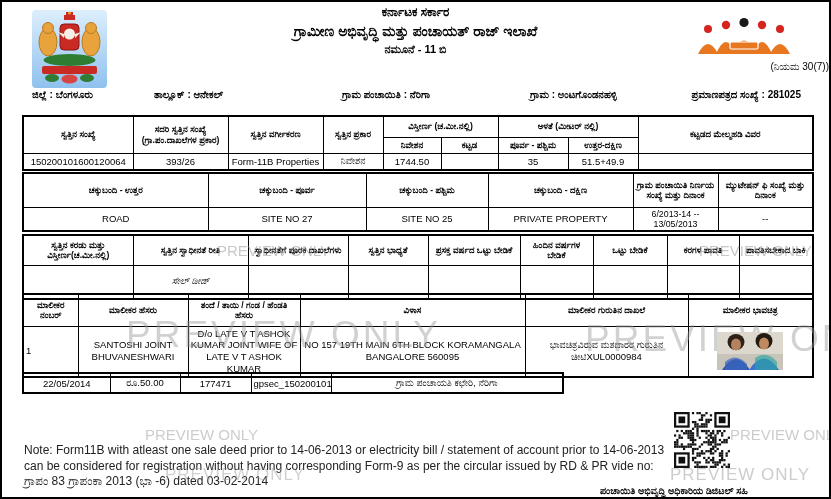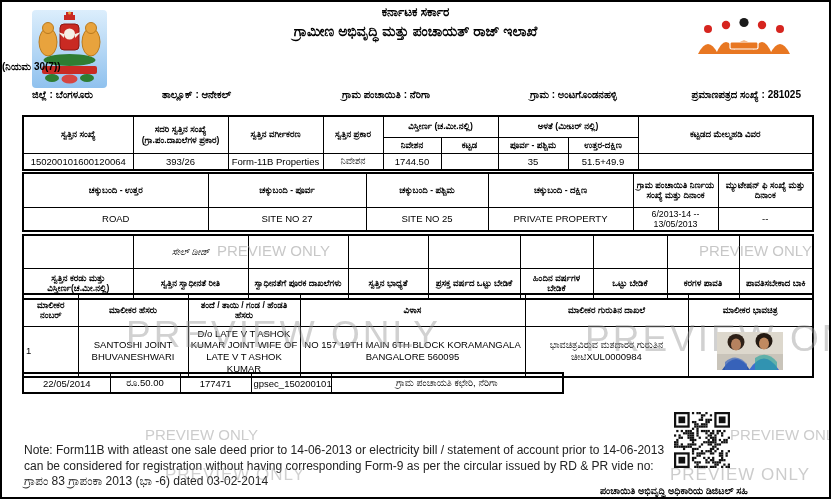--- a/index.html
+++ b/index.html
@@ -4,21 +4,21 @@
 <style>
   html,body{margin:0;padding:0;background:#fff;}
   .page{position:relative;width:831px;height:499px;background:#fff;box-sizing:border-box;
         border:2px solid #000;font-family:"Liberation Sans","DejaVu Sans",sans-serif;color:#000;overflow:hidden;}
   .abs{position:absolute;}
   .kn{font-family:"Liberation Sans","DejaVu Sans",sans-serif;}
   
   .gov-title{top:3px;left:0;right:0;text-align:center;font-size:12px;font-weight:bold;}
   .dept-title{top:21px;left:0;right:0;text-align:center;font-size:14px;font-weight:bold;}
   .form-no{top:41px;left:0;right:0;text-align:center;font-size:11px;font-weight:bold;}
-  .rule-ref{top:59px;left:0;right:0;text-align:left;font-size:10px;font-weight:bold;}
+  .rule-ref{top:59px;left:0;right:0;text-align:right;font-size:10px;font-weight:normal;}
   .emblem{top:8px;left:30px;width:75px;height:78px;}
   .prlogo{top:14px;left:686px;width:112px;text-align:center;}
   .prlogo .caption{font-family:"Liberation Serif","DejaVu Serif",serif;font-size:14px;color:#4a4a4a;margin-top:1px;}
   .cert-no{top:87px;right:28px;font-size:10px;font-weight:bold;}
   .info{top:87px;font-size:10px;font-weight:bold;}
   
   table.t{position:absolute;left:20px;border-collapse:collapse;table-layout:fixed;border:2px solid #000;}
   table.t th,table.t td{border:1px solid #000;padding:1px 2px;overflow:hidden;}
   table.t th{font-size:8.6px;font-weight:bold;text-align:center;vertical-align:middle;line-height:1.25;}
   table.t td{font-size:9.5px;text-align:center;vertical-align:middle;}
@@ -74,40 +74,41 @@
       <ellipse cx="37.5" cy="50" rx="26" ry="6" fill="#2f7d32"></ellipse>
       <rect x="10" y="56" width="55" height="8" rx="2" fill="#c92a23"></rect>
       <ellipse cx="20" cy="68" rx="7" ry="4" fill="#2f7d32"></ellipse>
       <ellipse cx="37.5" cy="69" rx="8" ry="4.5" fill="#d64541"></ellipse>
       <ellipse cx="55" cy="68" rx="7" ry="4" fill="#2f7d32"></ellipse>
     </svg>
   </div>
 
   <div class="abs gov-title kn">ಕರ್ನಾಟಕ ಸರ್ಕಾರ</div>
   <div class="abs dept-title kn">ಗ್ರಾಮೀಣ ಅಭಿವೃದ್ಧಿ ಮತ್ತು ಪಂಚಾಯತ್ ರಾಜ್ ಇಲಾಖೆ</div>
+  <div class="abs form-no kn">ನಮೂನೆ - 11 ಬಿ</div>
   <div class="abs rule-ref kn">(ನಿಯಮ 30(7))</div>
 
   <div class="abs prlogo">
     <svg width="96" height="40" viewBox="0 0 96 40" xmlns="http://www.w3.org/2000/svg">
       <circle cx="12" cy="13" r="4" fill="#d6251f"></circle>
       <circle cx="30" cy="9" r="4.2" fill="#d6251f"></circle>
       <circle cx="48" cy="6.5" r="4.6" fill="#1a1a1a"></circle>
       <circle cx="66" cy="9" r="4.2" fill="#d6251f"></circle>
       <circle cx="84" cy="13" r="4" fill="#d6251f"></circle>
       <path d="M2 38 Q12 18 22 38 Z" fill="#e87722"></path>
       <path d="M20 38 Q30 14 40 38 Z" fill="#e87722"></path>
       <path d="M36 38 Q48 11 60 38 Z" fill="#e87722"></path>
       <path d="M56 38 Q66 14 76 38 Z" fill="#e87722"></path>
       <path d="M74 38 Q84 18 94 38 Z" fill="#e87722"></path>
       <rect x="34" y="26" width="28" height="7" rx="1.5" fill="#e87722" stroke="#fff" stroke-width="1.2"></rect>
     </svg>
   </div>
 
   <div class="abs info kn" style="left:30px">ಜಿಲ್ಲೆ : ಬೆಂಗಳೂರು</div>
-  <div class="abs info kn" style="left:160px">ತಾಲ್ಲೂಕ್ : ಆನೇಕಲ್</div>
+  <div class="abs info kn" style="left:152px">ತಾಲ್ಲೂಕ್ : ಆನೇಕಲ್</div>
   <div class="abs info kn" style="left:340px">ಗ್ರಾಮ ಪಂಚಾಯಿತಿ : ನೆರಿಗಾ</div>
   <div class="abs info kn" style="left:528px">ಗ್ರಾಮ : ಅಂಟಗೊಂಡನಹಳ್ಳಿ</div>
   <div class="abs cert-no kn">ಪ್ರಮಾಣಪತ್ರದ ಸಂಖ್ಯೆ : 281025</div>
 
   <table class="t t1">
     <colgroup>
       <col style="width:110px">
         <col style="width:95px">
         <col style="width:95px">
         <col style="width:60px">
@@ -183,40 +184,40 @@
         <col style="width:100px">
         <col style="width:80px">
       <col style="width:92px">
         <col style="width:73px">
         <col style="width:74px">
         <col style="width:72px">
         <col style="width:74px">
     </colgroup>
     <tbody>
         <tr style="height:30px">
-      <td></td>
-      <td class="deed">ಸೇಲ್ ಡೀಡ್</td>
-      <td></td>
-      <td></td>
-      <td></td>
-      <td></td>
-      <td></td>
-      <td></td>
-      <td></td>
-    </tr>
-    <tr style="height:30px">
       <th>ಸ್ವತ್ತಿನ ಕರಡು ಮತ್ತು ವಿಸ್ತೀರ್ಣ(ಚ.ಮೀ.ನಲ್ಲಿ)</th>
       <th>ಸ್ವತ್ತಿನ ಸ್ವಾಧೀನತೆ ರೀತಿ</th>
       <th>ಸ್ವಾಧೀನತೆಗೆ ಪೂರಕ ದಾಖಲೆಗಳು</th>
       <th>ಸ್ವತ್ತಿನ ಭಾಧ್ಯತೆ</th>
       <th>ಪ್ರಸಕ್ತ ವರ್ಷದ ಒಟ್ಟು ಬೇಡಿಕೆ</th>
       <th>ಹಿಂದಿನ ವರ್ಷಗಳ ಬೇಡಿಕೆ</th>
       <th>ಒಟ್ಟು ಬೇಡಿಕೆ</th>
       <th>ಕರಗಳ ಪಾವತಿ</th>
       <th>ಪಾವತಿಸಬೇಕಾದ ಬಾಕಿ</th>
+    </tr>
+    <tr style="height:30px">
+      <td></td>
+      <td class="deed">ಸೇಲ್ ಡೀಡ್</td>
+      <td></td>
+      <td></td>
+      <td></td>
+      <td></td>
+      <td></td>
+      <td></td>
+      <td></td>
     </tr>
   </tbody>
     </table>
 
   <table class="t t4">
     <colgroup>
       <col style="width:55px">
         <col style="width:110px">
         <col style="width:112px">
       <col style="width:225px">

